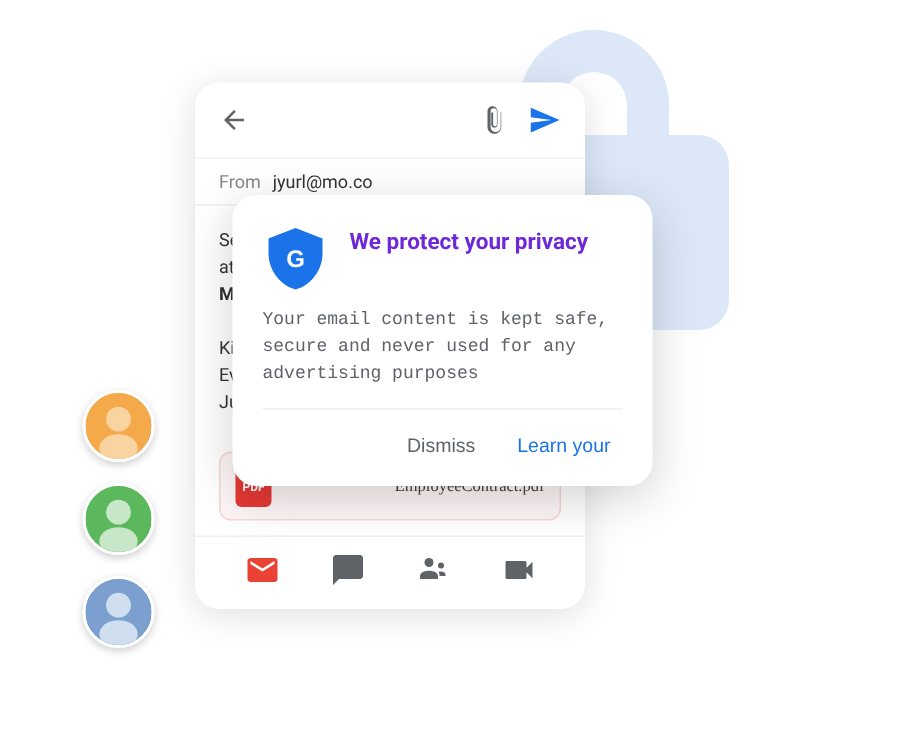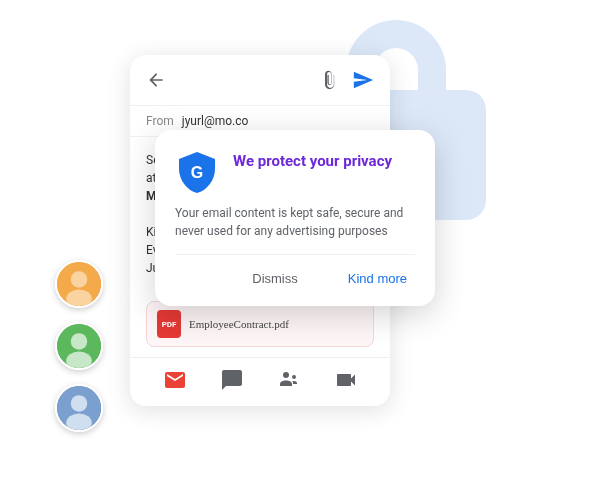--- a/index.html
+++ b/index.html
@@ -131,20 +131,21 @@
 
     .email-attachment {
       display: flex;
       align-items: center;
       gap: 8px;
       margin: 10px 16px;
       padding: 8px 10px;
       background: #fef6f6;
       border-radius: 8px;
       border: 1px solid #f5d5d5;
+      justify-content: space-between;
     }
     .pdf-icon {
       width: 24px;
       height: 28px;
       background: #e53935;
       border-radius: 4px;
       display: flex;
       align-items: center;
       justify-content: center;
       color: #fff;
@@ -200,25 +201,26 @@
       color: #6d28d9;
       line-height: 1.3;
       margin-top: 2px;
     }
     .popup-desc {
       font-size: 12px;
       color: #5f6368;
       line-height: 1.5;
       margin-bottom: 14px;
       padding-left: 0;
+      font-family: Liberation Mono, monospace;
     }
     .popup-actions {
       display: flex;
       justify-content: flex-end;
-      gap: 34px;
+      gap: 12px;
       align-items: center;
       border-top: 1px solid #f0f0f0;
       padding-top: 12px;
     }
     .btn-dismiss {
       background: none;
       border: none;
       font-size: 13px;
       color: #5f6368;
       cursor: pointer;
@@ -351,17 +353,17 @@
           <text x="22" y="28" text-anchor="middle" font-size="16" font-weight="bold" fill="white" font-family="Arial">G</text>
         </svg>
       </div>
       <div>
         <div class="popup-title">We protect your privacy</div>
       </div>
     </div>
     <p class="popup-desc">Your email content is kept safe, secure and never used for any advertising purposes</p>
     <div class="popup-actions">
       <button class="btn-dismiss">Dismiss</button>
-      <button class="btn-learn">Kind more</button>
+      <button class="btn-learn">Learn your</button>
     </div>
   </div>
 
 </div>
 
 </body></html>

